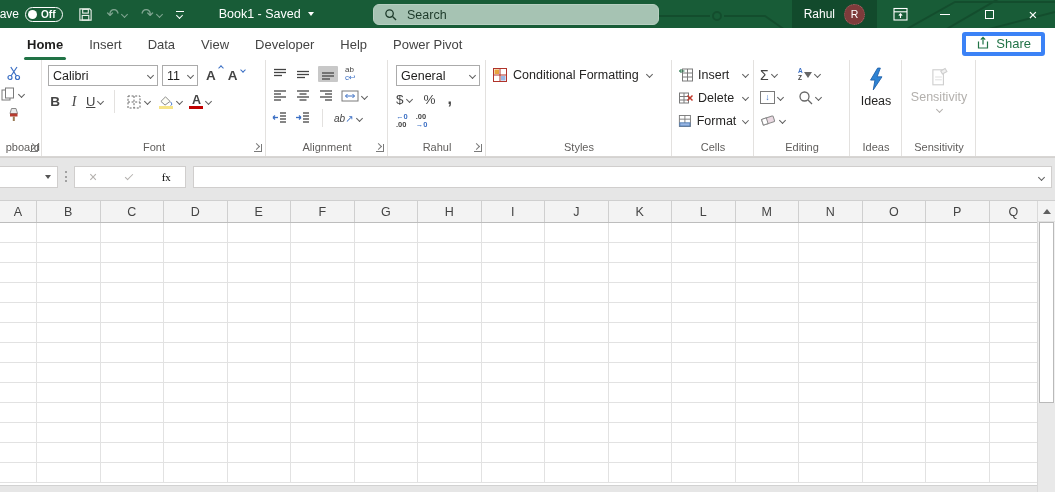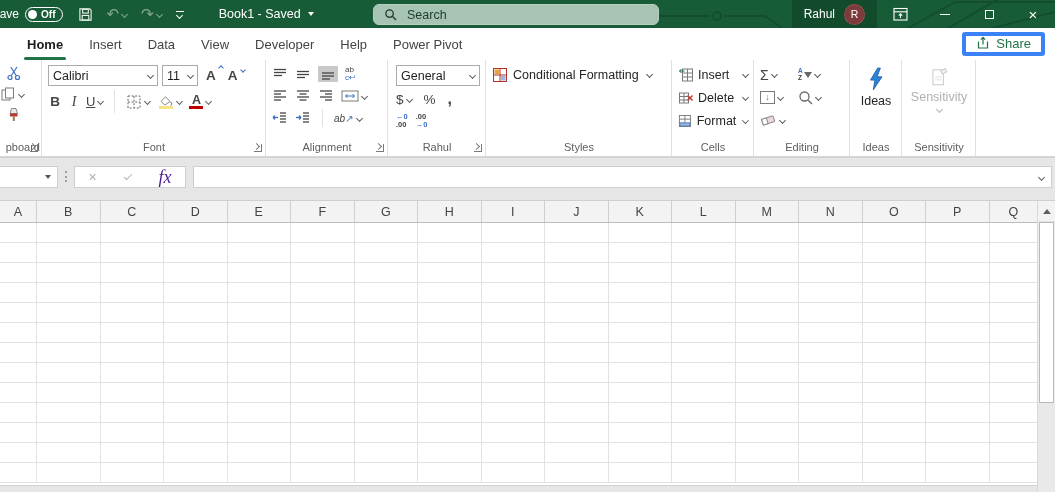--- a/index.html
+++ b/index.html
@@ -100,21 +100,21 @@
 
   
   .frw { height:44px; background:#e6e6e6; border-top:1px solid #d4d2d0; border-bottom:1px solid #cfcfcf; display:flex; align-items:flex-start; padding-top:8px; flex:0 0 auto; }
   .namebox { width:58px; height:22px; background:#fff; border:1px solid #d0cecd; border-left:none; display:flex; align-items:center; justify-content:flex-end; padding-right:6px; }
   .tri-dn { width:0; height:0; border-left:3.5px solid transparent; border-right:3.5px solid transparent; border-top:4.5px solid #555; }
   .dots { display:flex; flex-direction:column; gap:2.5px; margin:5px 7px 0 7px; }
   .dots i { width:2px; height:2px; border-radius:50%; background:#8a8a8a; }
   .fcluster { width:112px; height:22px; background:#fff; border:1px solid #d0cecd; display:flex; align-items:center; justify-content:space-around; }
   .fx-cancel { color:#b3b0ad; font-size:14px; line-height:1; }
   .chk { width:8px; height:4px; border-left:1.6px solid #b3b0ad; border-bottom:1.6px solid #b3b0ad; transform:rotate(-45deg); margin-top:-3px; }
-  .fx { font-family:"Liberation Serif","DejaVu Serif",serif; font-style:italic; font-size:18px; color:#4c1d95; }
+  .fx { font-family:"Liberation Serif","DejaVu Serif",serif; font-size:11px; color:#000000; }
   .finput { flex:1; height:22px; margin:0 3px 0 7px; background:#fff; border:1px solid #d0cecd; display:flex; align-items:center; justify-content:flex-end; padding-right:7px; }
 
   
   .sheet { flex:1; display:flex; overflow:hidden; }
   .sheet-main { width:1037px; display:flex; flex-direction:column; overflow:hidden; }
   .cols { height:22px; display:flex; background:#f3f3f3; border-bottom:1px solid #bdbdbd; flex:0 0 auto; }
   .colh { border-right:1px solid #cfcfcf; display:flex; align-items:center; justify-content:center; font-size:12.5px; color:#444; }
   .grid { height:262px; display:flex; flex-direction:column; background:#fff; overflow:hidden; flex:0 0 auto; }
   .grow { display:flex; height:20px; flex:0 0 auto; }
   .gcell { border-right:1px solid #e2e2e2; border-bottom:1px solid #e2e2e2; height:20px; }

